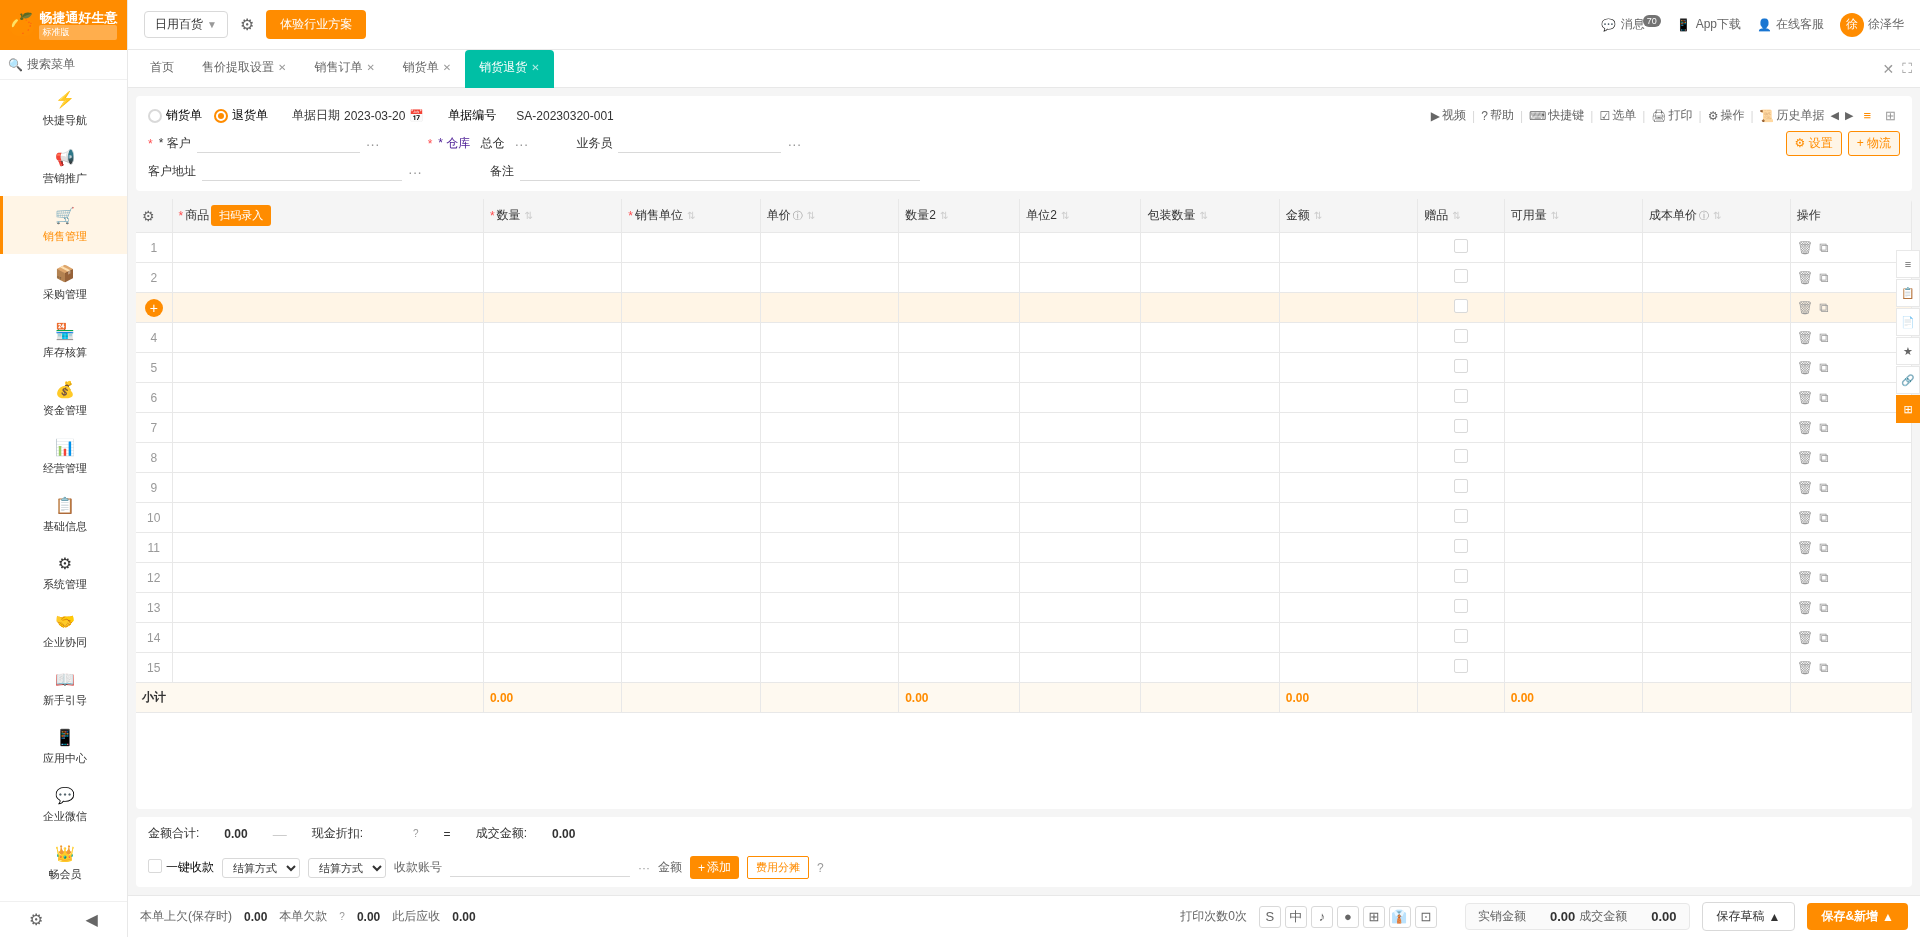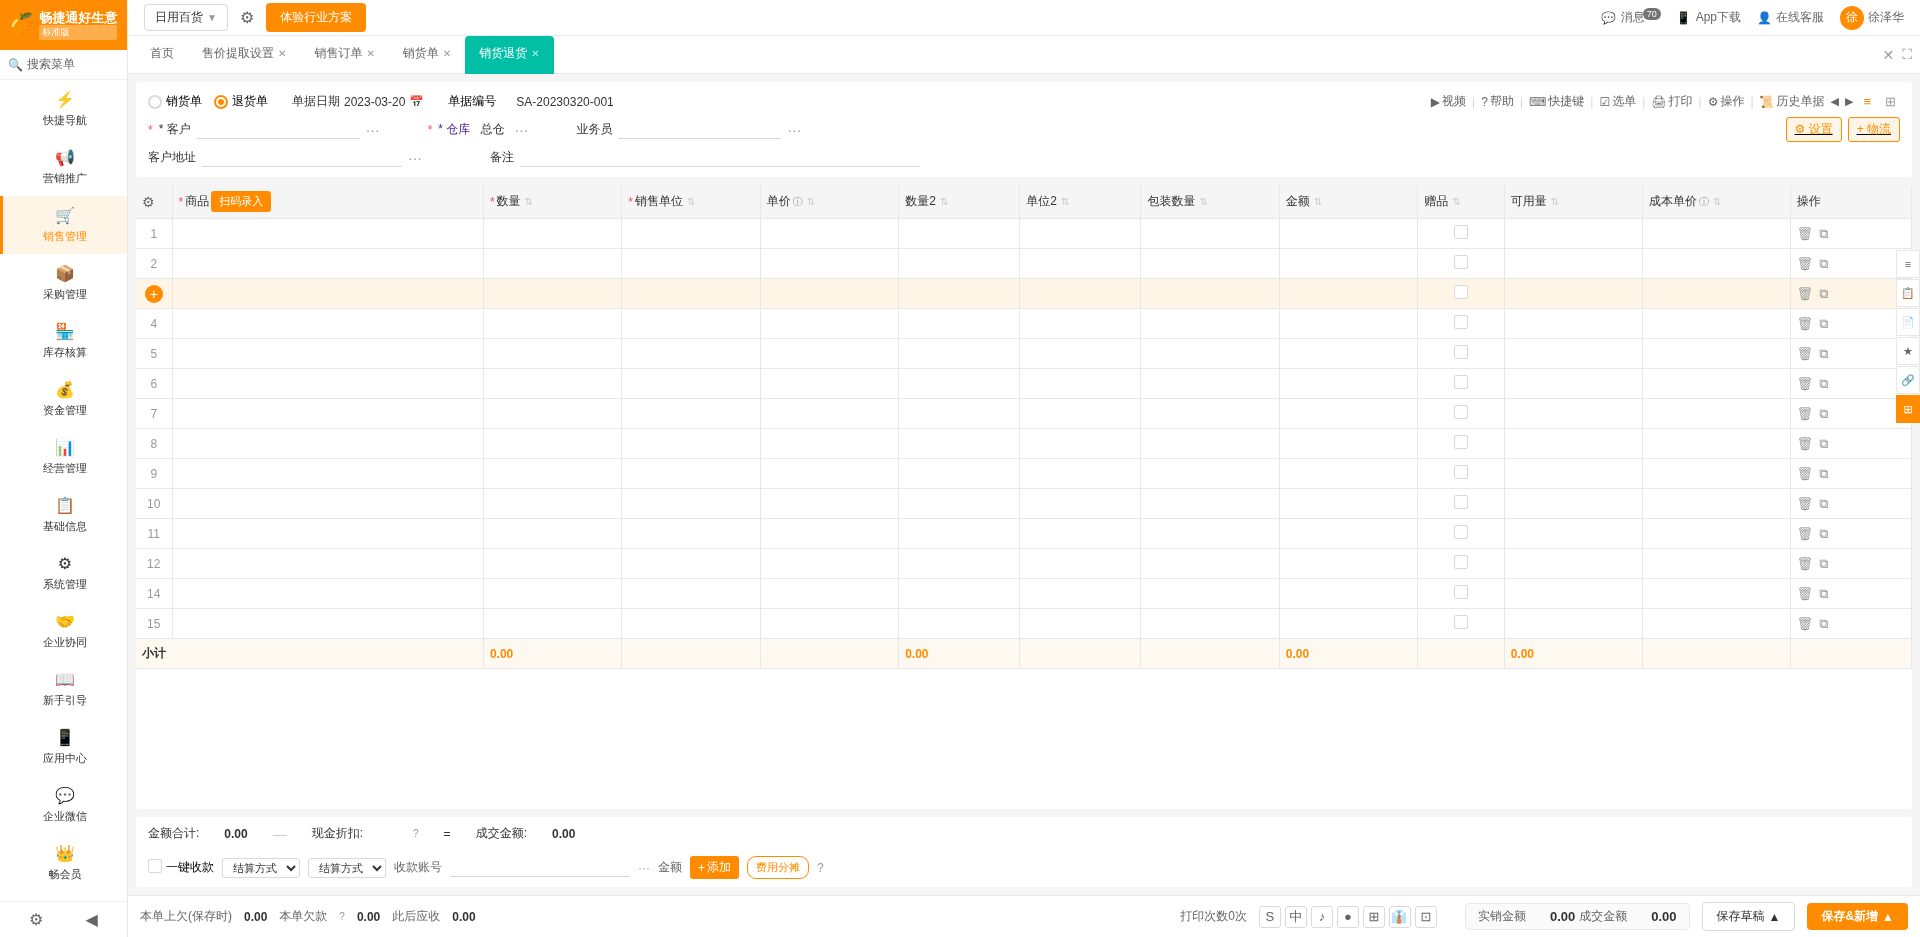--- a/index.html
+++ b/index.html
@@ -15,21 +15,21 @@
     .sidebar-item.active { background: #fff5e6; color: #ff8c00; border-left: 3px solid #ff8c00; }
     .sidebar-item-icon { font-size: 16px; }
     .sidebar-item-label { font-size: 11px; text-align: center; }
     .sidebar-bottom { margin-top: auto; border-top: 1px solid #f0f0f0; display: flex; align-items: center; justify-content: space-around; padding: 8px; }
     .sidebar-bottom-btn { cursor: pointer; color: #666; font-size: 16px; }
 
     
     .main { flex: 1; display: flex; flex-direction: column; overflow: hidden; }
 
     
-    .topbar { height: 36px; background: #fff; display: flex; align-items: center; justify-content: space-between; padding: 0 16px; border-bottom: 1px solid #e8e8e8; }
+    .topbar { height: 50px; background: #fff; display: flex; align-items: center; justify-content: space-between; padding: 0 16px; border-bottom: 1px solid #e8e8e8; }
     .topbar-left { display: flex; align-items: center; gap: 8px; }
     .daily-select { display: flex; align-items: center; gap: 4px; padding: 4px 10px; border: 1px solid #d9d9d9; border-radius: 4px; cursor: pointer; color: #333; background: #fff; }
     .daily-select .arrow { color: #999; font-size: 10px; }
     .settings-icon { cursor: pointer; color: #666; font-size: 16px; padding: 4px; }
     .experience-btn { background: #ff8c00; color: #fff; border: none; padding: 6px 14px; border-radius: 4px; cursor: pointer; font-size: 12px; }
     .topbar-right { display: flex; align-items: center; gap: 16px; color: #333; }
     .topbar-right-item { display: flex; align-items: center; gap: 4px; cursor: pointer; color: #666; }
     .badge { background: #737373; color: #fff; border-radius: 10px; font-size: 9px; padding: 1px 4px; margin-left: -6px; margin-top: -8px; }
     .avatar { width: 24px; height: 24px; border-radius: 50%; background: #ff8c00; color: #fff; display: flex; align-items: center; justify-content: center; font-size: 11px; }
 
@@ -60,21 +60,21 @@
     .form-date-icon { cursor: pointer; color: #999; }
     .form-num { display: flex; align-items: center; gap: 20px; margin-left: 16px; }
     .form-num-val { color: #333; font-size: 12px; }
     .form-actions-right { margin-left: auto; display: flex; align-items: center; gap: 6px; }
     .action-link { display: flex; align-items: center; gap: 2px; color: #666; cursor: pointer; font-size: 11px; }
     .action-separator { color: #d9d9d9; }
     .form-field { display: flex; align-items: center; gap: 6px; }
     .form-label { color: #333; white-space: nowrap; }
     .form-input { min-width: 180px; border: none; border-bottom: 1px solid #d9d9d9; padding: 2px 4px; outline: none; color: #333; background: transparent; }
     .form-dots { color: #999; cursor: pointer; font-size: 14px; }
-    .form-side-actions { margin-left: auto; display: flex; gap: 6px; text-decoration: underline; }
+    .form-side-actions { margin-left: auto; display: flex; gap: 6px; }
     .side-btn { background: #fff; border: 1px solid #d9d9d9; padding: 3px 8px; border-radius: 3px; cursor: pointer; color: #666; display: flex; align-items: center; gap: 2px; }
     .side-btn.orange { background: #fff5e6; border-color: #ff8c00; color: #ff8c00; }
 
     
     .table-panel { background: #fff; border-radius: 4px; overflow: hidden; flex: 1; display: flex; flex-direction: column; }
     .table-settings-icon { cursor: pointer; color: #666; font-size: 14px; }
     .scan-btn { background: #ff8c00; color: #fff; border: none; padding: 3px 8px; border-radius: 3px; cursor: pointer; font-size: 11px; }
     .table-wrapper { overflow: auto; flex: 1; }
     table { width: 100%; border-collapse: collapse; }
     thead tr { background: #f5f5f5; }
@@ -98,21 +98,21 @@
     .footer-label { color: #333; }
     .footer-val { color: #333; font-weight: bold; }
     .footer-sep { color: #ccc; font-size: 14px; }
     .footer-eq { color: #333; }
     .transaction-label { color: #333; }
     .transaction-val { color: #333; font-weight: bold; }
     .footer-row2 { display: flex; align-items: center; gap: 8px; }
     .checkbox-label { display: flex; align-items: flex-start; gap: 4px; cursor: pointer; }
     .select-mini { border: 1px solid #d9d9d9; padding: 2px 6px; border-radius: 3px; background: #fff; cursor: pointer; color: #333; font-size: 11px; }
     .add-fee-btn { background: #ff8c00; color: #fff; border: none; padding: 3px 8px; border-radius: 3px; cursor: pointer; display: flex; align-items: center; gap: 2px; font-size: 11px; }
-    .fee-split-btn { background: #fff; border: 1px solid #ff8c00; color: #ff8c00; padding: 3px 8px; border-radius: 9px; cursor: pointer; font-size: 11px; }
+    .fee-split-btn { background: #fff; border: 1px solid #ff8c00; color: #ff8c00; padding: 3px 8px; border-radius: 2px; cursor: pointer; font-size: 11px; }
     .help-icon { color: #999; cursor: pointer; }
 
     
     .status-bar { background: #fff; border-top: 1px solid #e8e8e8; padding: 6px 12px; display: flex; align-items: center; gap: 12px; flex-shrink: 0; }
     .status-label { color: #666; }
     .status-val { color: #333; font-weight: bold; }
     .status-spacer { flex: 1; }
     .print-info { display: flex; align-items: center; gap: 4px; color: #666; }
     .print-tools { display: flex; align-items: center; gap: 4px; }
     .print-tool-btn { width: 22px; height: 22px; display: flex; align-items: center; justify-content: center; cursor: pointer; color: #666; font-size: 13px; border: 1px solid #d9d9d9; border-radius: 3px; background: #fff; }
@@ -706,20 +706,40 @@
     <td class="col-avail"></td>
     <td class="col-cost"></td>
     <td class="col-ops">
       <div class="action-icons">
                     <span class="action-icon">🗑</span>
                     <span class="action-icon">⧉</span>
                   </div>
     </td>
   </tr>
               <tr>
+    <td class="row-num">13</td>
+    <td class="col-goods"></td>
+    <td class="col-qty"></td>
+    <td class="col-unit"></td>
+    <td class="col-price"></td>
+    <td class="col-qty2"></td>
+    <td class="col-unit2"></td>
+    <td class="col-pkgqty"></td>
+    <td class="col-amount"></td>
+    <td class="checkbox-cell"><div class="cb"></div></td>
+    <td class="col-avail"></td>
+    <td class="col-cost"></td>
+    <td class="col-ops">
+      <div class="action-icons">
+                    <span class="action-icon">🗑</span>
+                    <span class="action-icon">⧉</span>
+                  </div>
+    </td>
+  </tr>
+              <tr>
     <td class="row-num">14</td>
     <td class="col-goods"></td>
     <td class="col-qty"></td>
     <td class="col-unit"></td>
     <td class="col-price"></td>
     <td class="col-qty2"></td>
     <td class="col-unit2"></td>
     <td class="col-pkgqty"></td>
     <td class="col-amount"></td>
     <td class="checkbox-cell"><div class="cb"></div></td>

